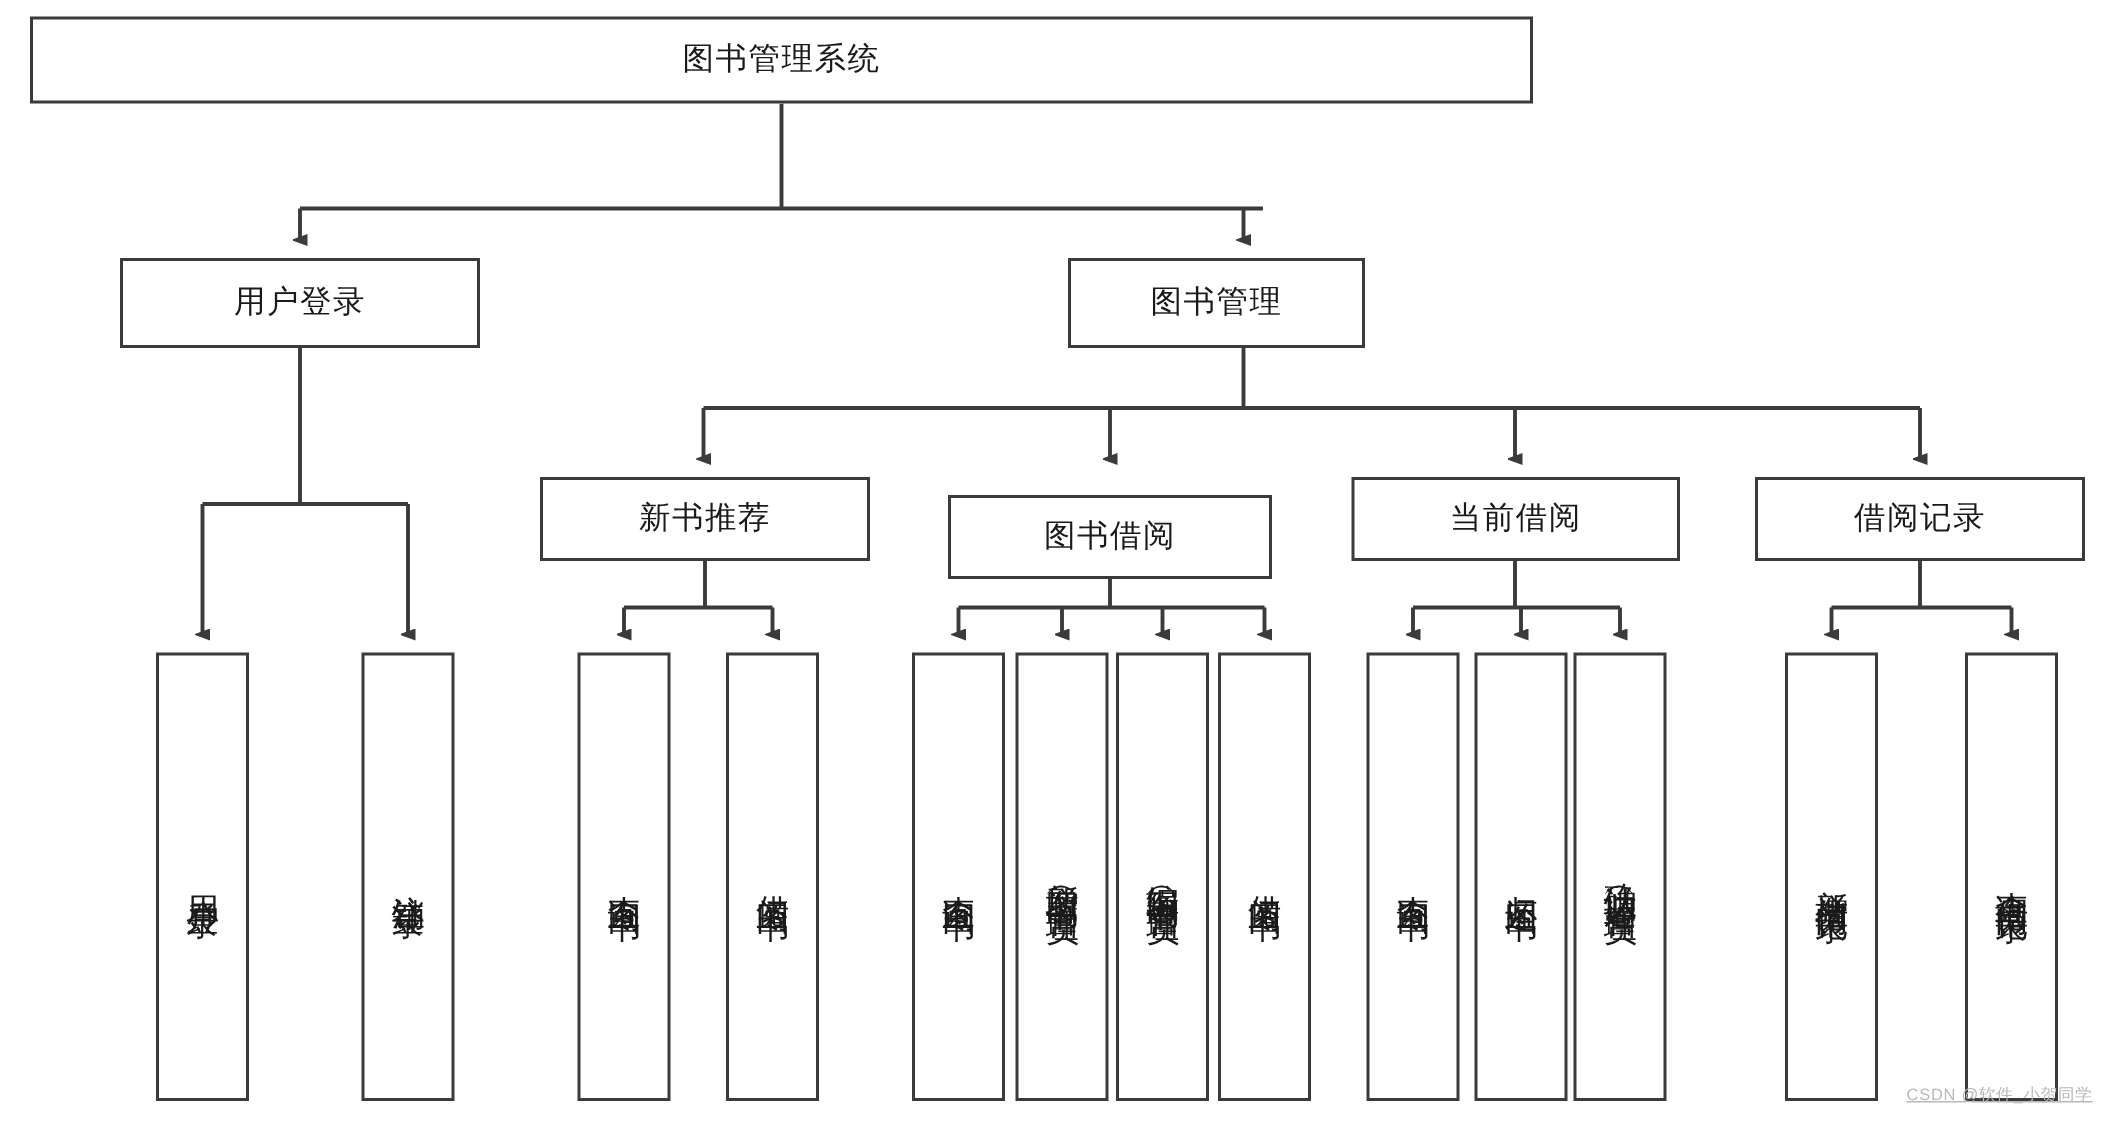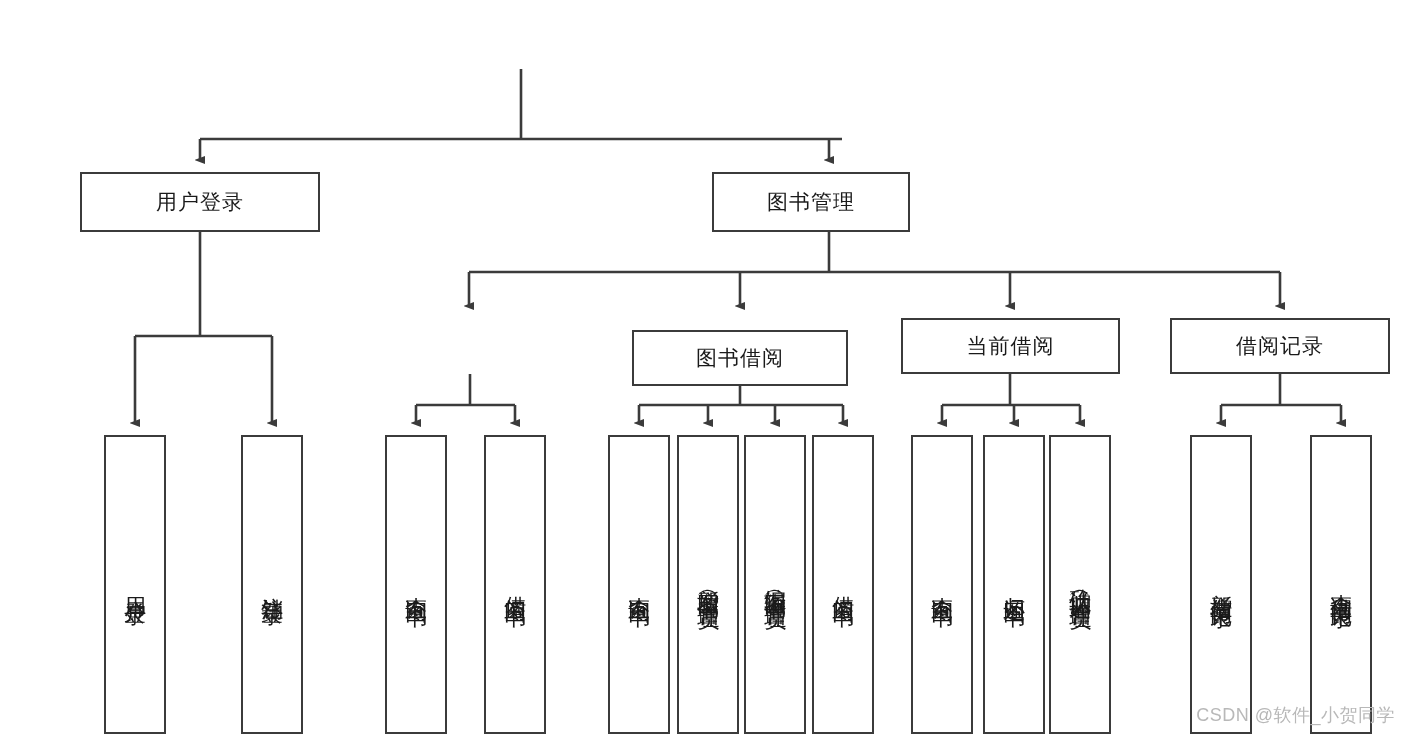--- a/index.html
+++ b/index.html
@@ -38,26 +38,27 @@
     writing-mode:vertical-rl;
     text-orientation:upright;
     font-size:22px;
     letter-spacing:3px;
     line-height:1.2;
     white-space:nowrap;
   }
   .watermark{
     position:absolute;
     right:10px;
-    bottom:20px;
-    font-size:18px;
+    bottom:10px;
+    font-size:11px;
     color:#b8b8b8;
     letter-spacing:0.5px;
     white-space:nowrap;
     font-family:"Liberation Sans","DejaVu Sans",sans-serif;
+    text-decoration:underline;
   }
 </style>
 </head>
 <body>
 
 <div id="diagram-root">
 
   <svg id="connectors" viewBox="0 0 1405 747">
     <defs>
       <marker id="arrow" markerWidth="10" markerHeight="10" refX="4" refY="5" orient="auto" markerUnits="userSpaceOnUse">
@@ -101,28 +102,34 @@
       <path d="M1014,405 L1014,423" marker-end="url(#arrow)"></path>
       <path d="M1080,405 L1080,423" marker-end="url(#arrow)"></path>
 
       <path d="M1280,374 L1280,405"></path>
       <path d="M1221,405 L1341,405"></path>
       <path d="M1221,405 L1221,423" marker-end="url(#arrow)"></path>
       <path d="M1341,405 L1341,423" marker-end="url(#arrow)"></path>
     </g>
   </svg>
 
+  <div class="node" style="left: 20px; top: 11px; width: 1002px; height: 58px;">
+    <span class="label">图书管理系统</span>
+  </div>
 
   <div class="node" style="left: 80px; top: 172px; width: 240px; height: 60px;">
     <span class="label">用户登录</span>
   </div>
   <div class="node" style="left: 712px; top: 172px; width: 198px; height: 60px;">
     <span class="label">图书管理</span>
   </div>
 
+  <div class="node" style="left: 360px; top: 318px; width: 220px; height: 56px;">
+    <span class="label">新书推荐</span>
+  </div>
   <div class="node" style="left: 632px; top: 318px; width: 216px; height: 56px; margin-top: 12px;">
     <span class="label">图书借阅</span>
   </div>
   <div class="node" style="left: 1170px; top: 318px; width: 220px; height: 56px;">
     <span class="label">借阅记录</span>
   </div>
   <div class="node" style="left: 901px; top: 318px; width: 219px; height: 56px;">
     <span class="label">当前借阅</span>
   </div>
 

